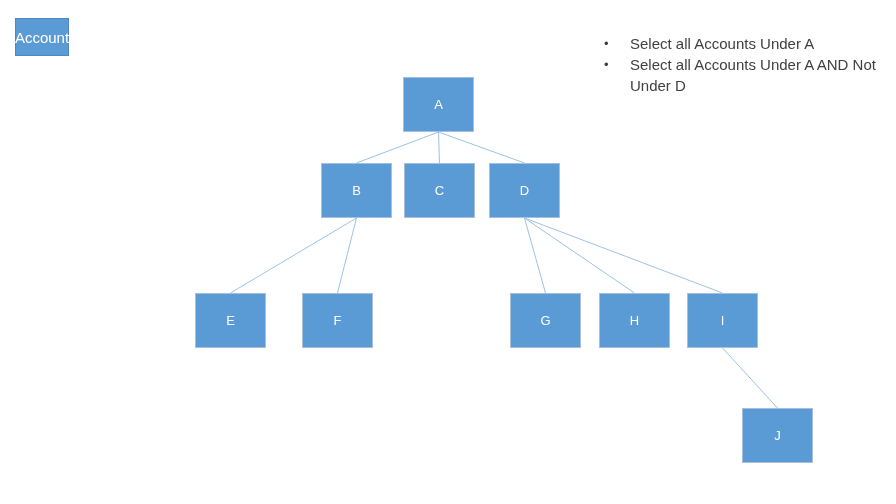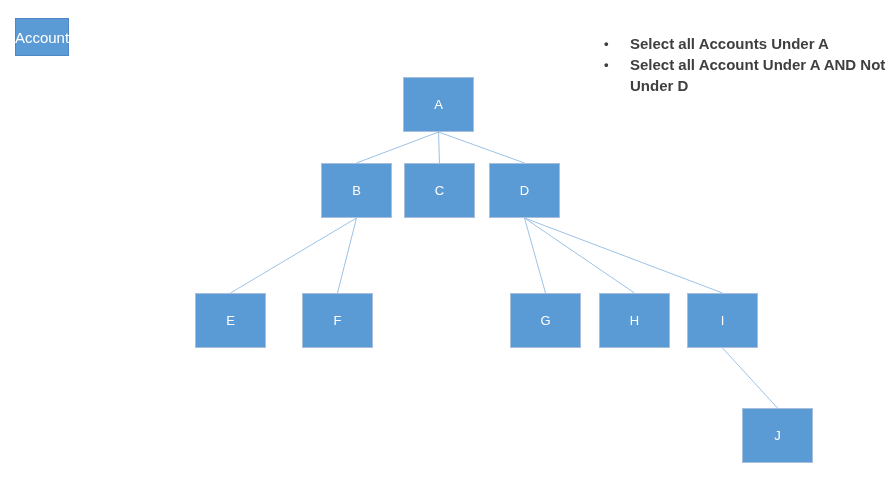--- a/index.html
+++ b/index.html
@@ -63,21 +63,20 @@
     position: absolute;
     left: 630px;
     top: 33px;
     width: 256px;
     margin: 0;
     padding: 0;
     list-style: none;
     color: #3F3F3F;
     font-size: 15px;
     line-height: 21px;
-    font-weight: bold;
   }
   .notes li {
     position: relative;
   }
   .notes li::before {
     content: "\2022";
     position: absolute;
     left: -26px;
     top: 0;
     font-size: 13px;
@@ -96,21 +95,21 @@
 </style>
 </head>
 <body>
 
 <div class="canvas">
 
   <div class="legend">Account</div>
 
   <ul class="notes">
     <li>Select all Accounts Under A</li>
-    <li>Select all Account Under A AND Not Under D</li>
+    <li>Select all Accounts Under A AND Not Under D</li>
   </ul>
 
   <svg class="connectors" viewBox="0 0 896 504" xmlns="http://www.w3.org/2000/svg">
     <line x1="438.5" y1="132" x2="356.5" y2="163"></line>
     <line x1="438.5" y1="132" x2="439.5" y2="163"></line>
     <line x1="438.5" y1="132" x2="524.5" y2="163"></line>
     <line x1="356.5" y1="218" x2="230.5" y2="293"></line>
     <line x1="356.5" y1="218" x2="337.5" y2="293"></line>
     <line x1="524.5" y1="218" x2="545.5" y2="293"></line>
     <line x1="524.5" y1="218" x2="634.5" y2="293"></line>

